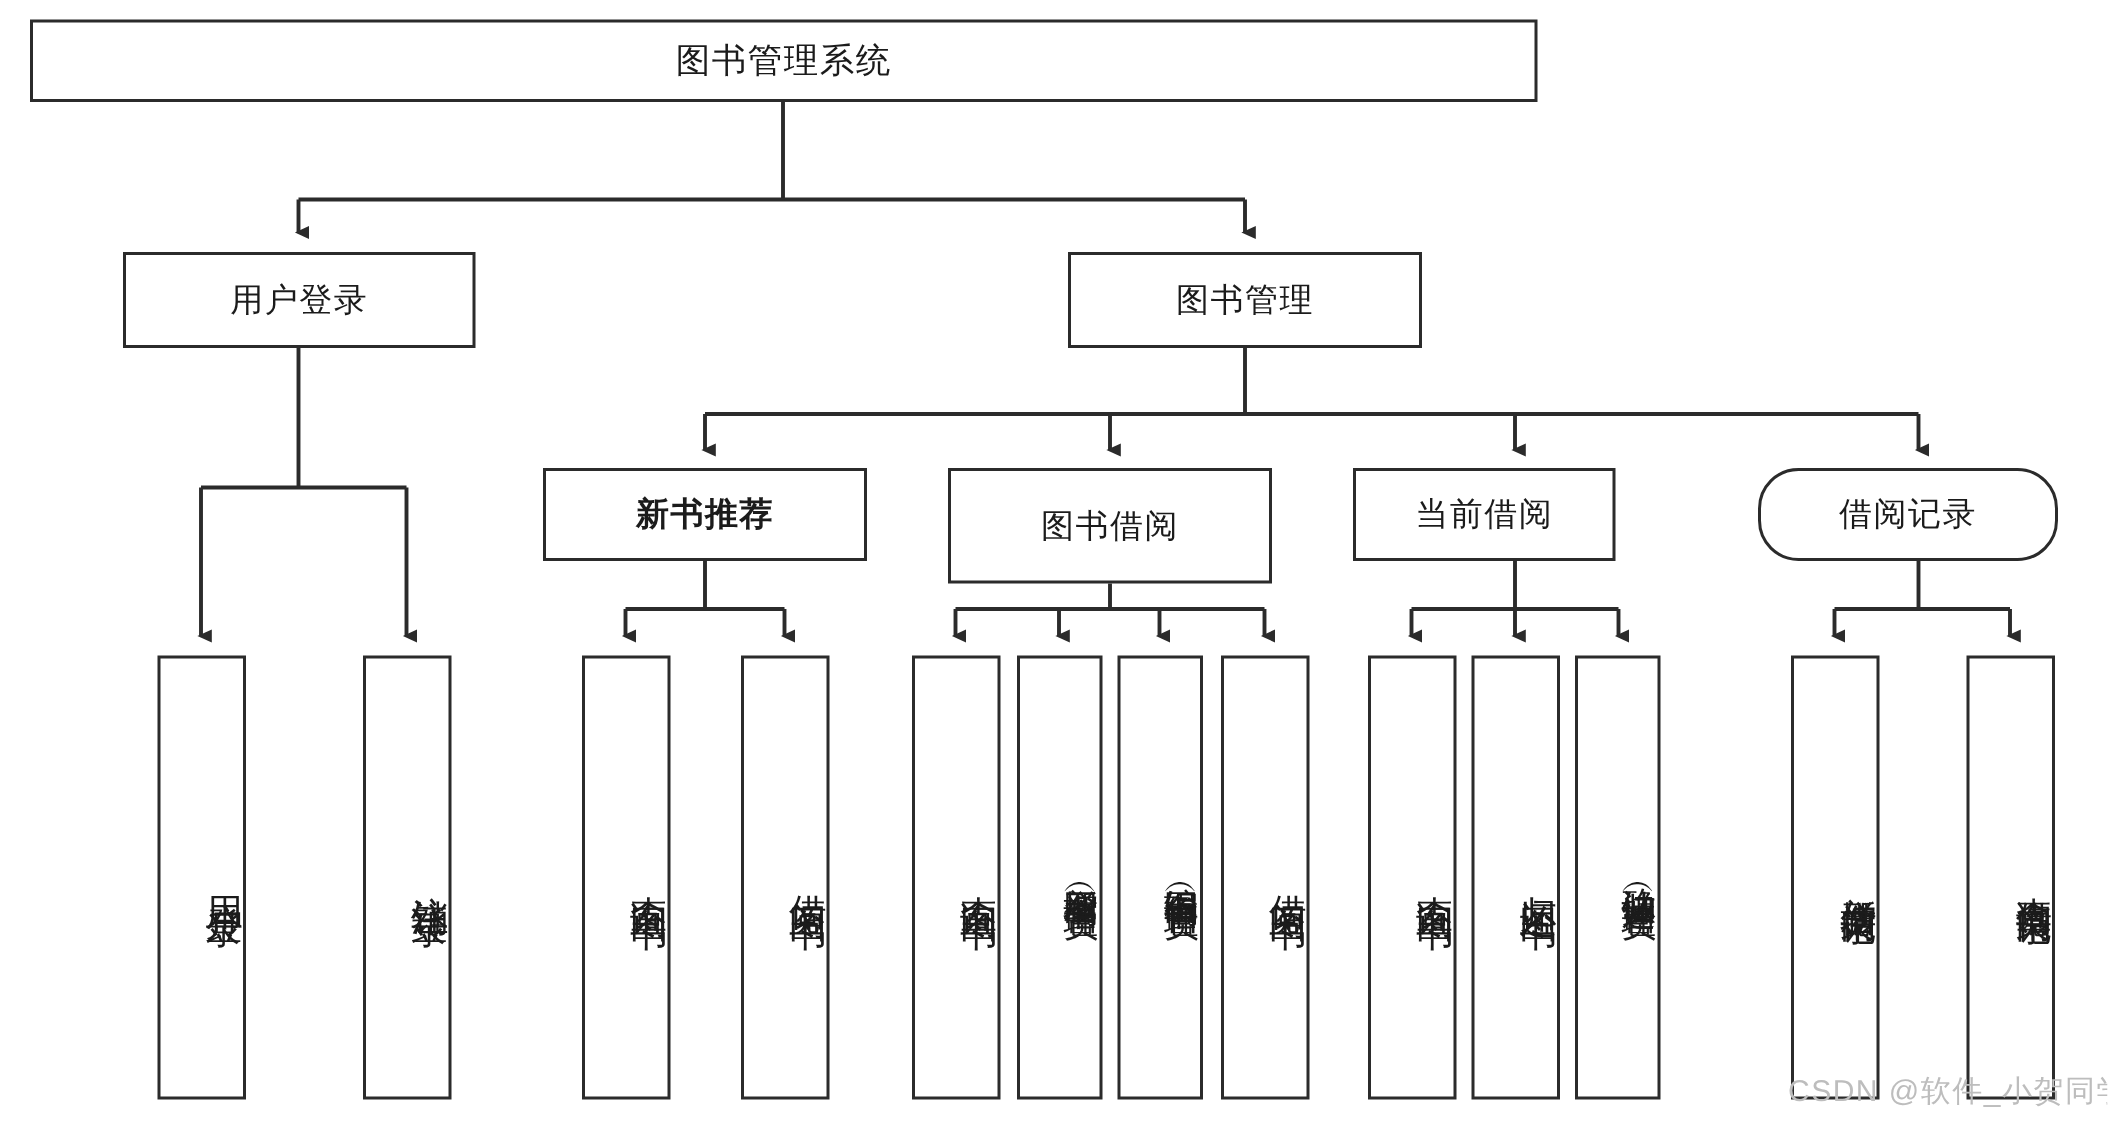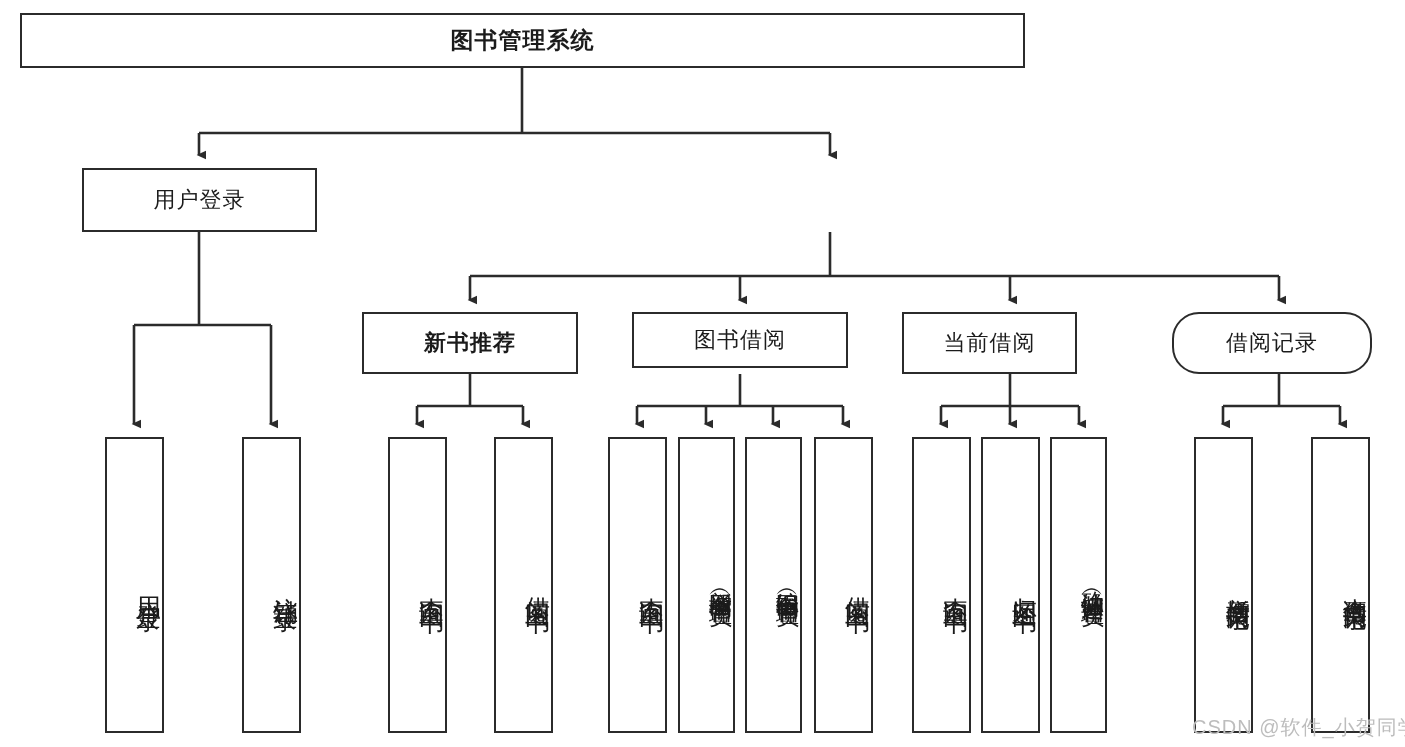--- a/index.html
+++ b/index.html
@@ -10,21 +10,21 @@
     position:absolute;
     box-sizing:border-box;
     border:2px solid #2b2b2b;
     background:#ffffff;
     display:flex;
     align-items:center;
     justify-content:center;
     color:#1b1b1b;
   }
   .node.horiz{font-size:22px;letter-spacing:1px;}
-  .node.root{font-size:23px;font-weight:bold;}
+  .node.root{font-size:23px;}
   .node.vert{
     writing-mode:vertical-rl;
     text-orientation:upright;
     font-size:25px;
     line-height:1.08;
     letter-spacing:4px;
     padding-top:14px;
     padding-bottom:14px;
     align-items:flex-start;
     justify-content:center;
@@ -89,23 +89,24 @@
       <path d="M1279,374 L1279,406"></path>
       <path d="M1223,406 L1340,406"></path>
       <path d="M1223,406 L1223,424" marker-end="url(#arw)"></path>
       <path d="M1340,406 L1340,424" marker-end="url(#arw)"></path>
     </g>
   </svg>
 
   <div class="node horiz root" style="left:20px;top:13px;width:1005px;height:55px;">图书管理系统</div>
 
   <div class="node horiz" style="left:82px;top:168px;width:235px;height:64px;">用户登录</div>
+  <div class="node horiz" style="left:712px;top:168px;width:236px;height:64px;">图书管理</div>
 
   <div class="node horiz" style="left:362px;top:312px;width:216px;height:62px;font-weight:bold;">新书推荐</div>
-  <div class="node horiz" style="left:632px;top:312px;width:216px;height:56px;">图书借阅</div>
+  <div class="node horiz" style="left:632px;top:312px;width:216px;height:77px;">图书借阅</div>
   <div class="node horiz" style="left:902px;top:312px;width:175px;height:62px;">当前借阅</div>
   <div class="node horiz" style="left:1172px;top:312px;width:200px;height:62px;border-radius:27px;">借阅记录</div>
 
   <div class="node vert" style="left:105px;top:437px;width:59px;height:296px;">用户登录</div>
   <div class="node vert" style="left:242px;top:437px;width:59px;height:296px;">注销登录</div>
 
   <div class="node vert" style="left:388px;top:437px;width:59px;height:296px;">查询图书</div>
   <div class="node vert" style="left:494px;top:437px;width:59px;height:296px;">借阅图书</div>
 
   <div class="node vert" style="left:608px;top:437px;width:59px;height:296px;">查询图书</div>

